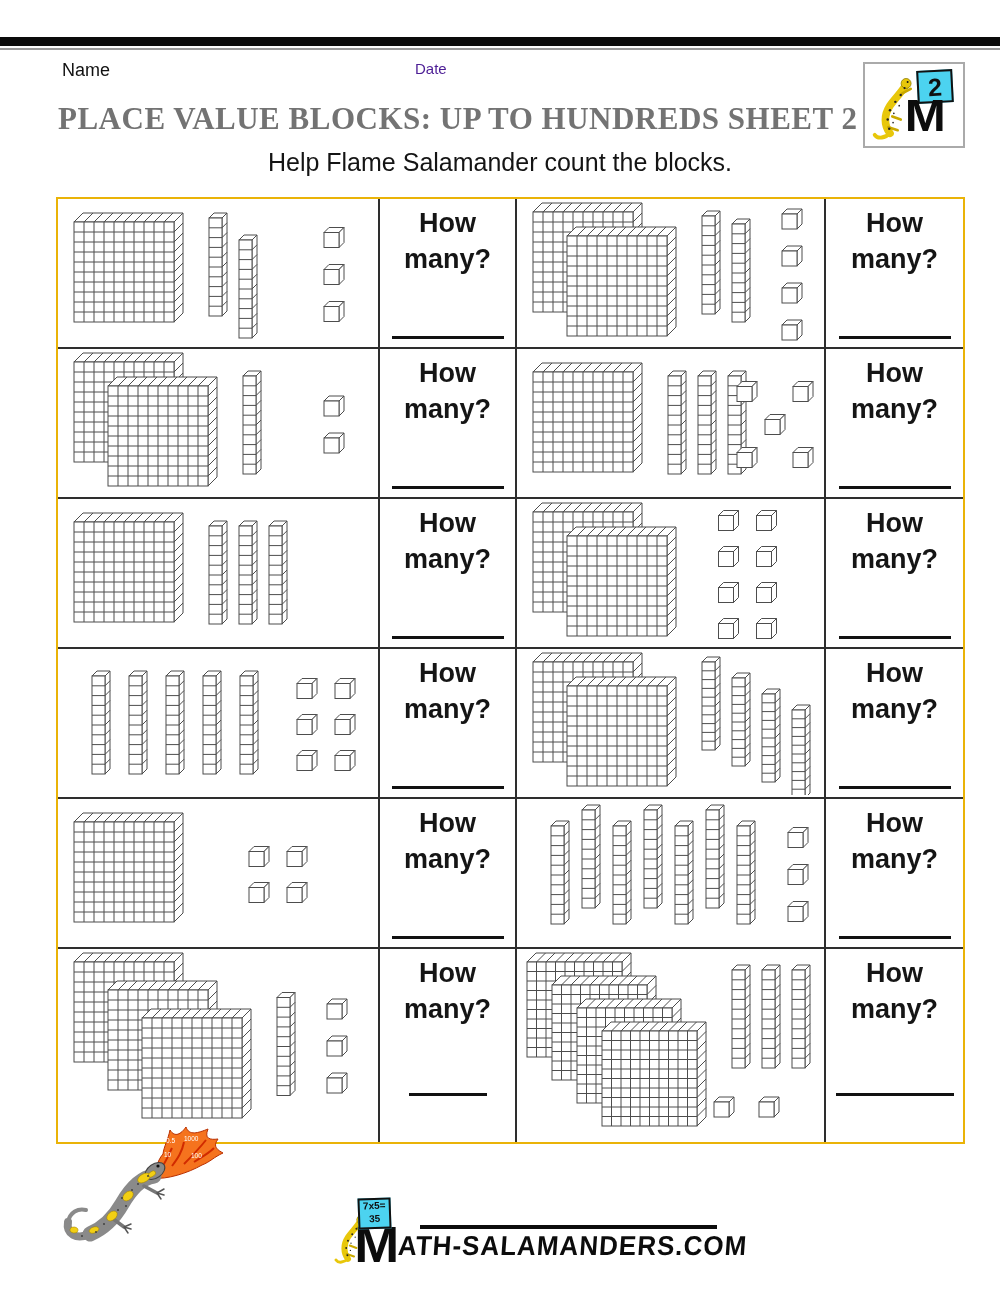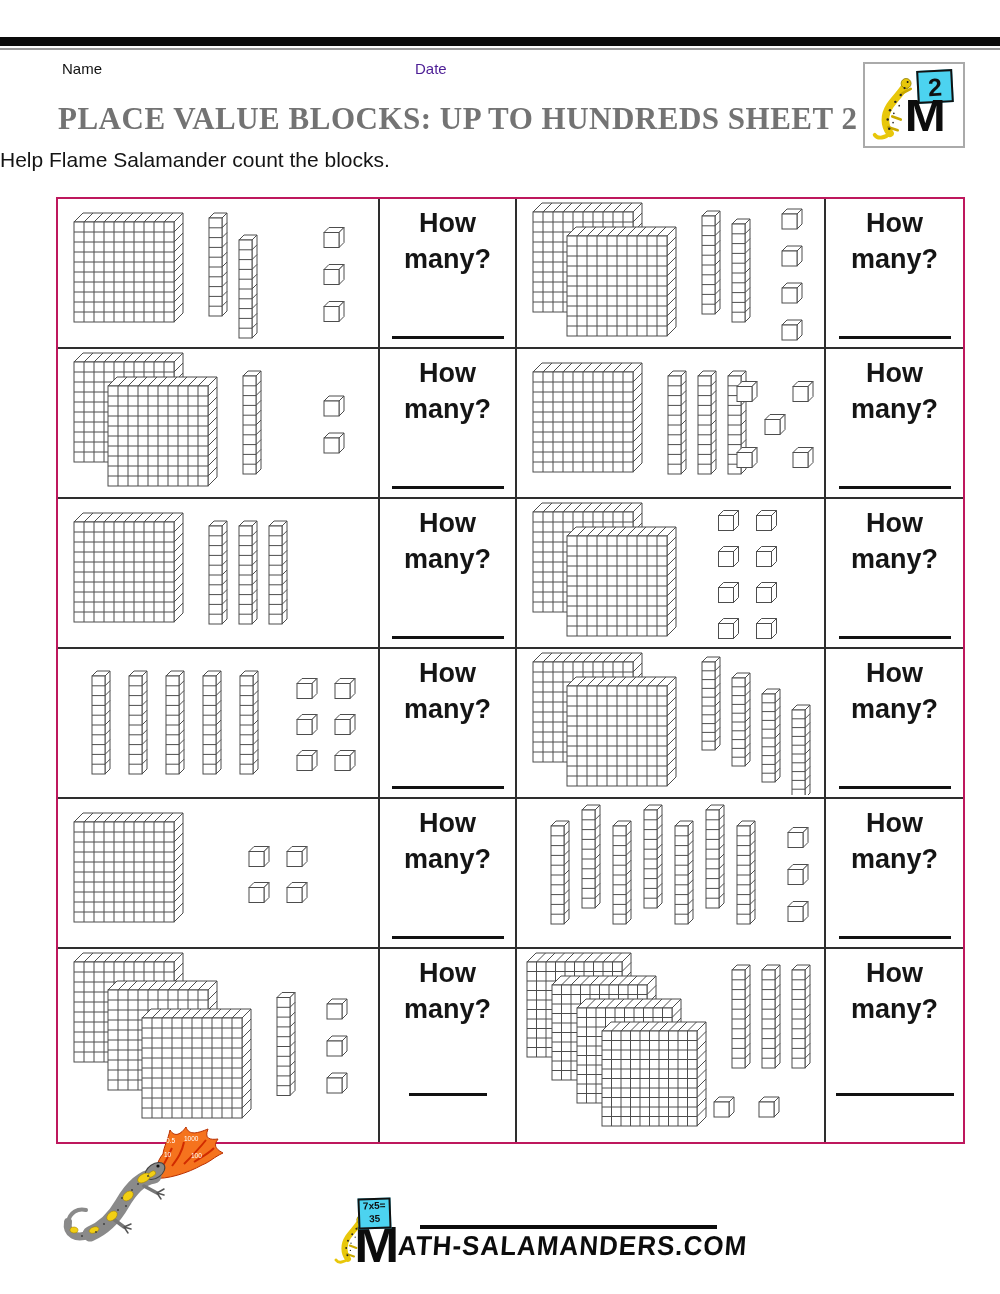--- a/index.html
+++ b/index.html
@@ -1,30 +1,30 @@
 <!DOCTYPE html>
 <html><head>
 <meta charset="utf-8">
 <style>
   *{box-sizing:border-box;margin:0;padding:0}
   body{background:#fff;font-family:"Liberation Sans",sans-serif}
   .page{position:relative;width:1000px;height:1294px;background:#fff;overflow:hidden}
   .topbar{position:absolute;left:0;top:37px;width:1000px;height:9px;background:#0b0b0b}
   .topbar2{position:absolute;left:0;top:48px;width:1000px;height:2px;background:#9a9a9a}
-  .name-label{position:absolute;left:62px;top:60px;font-size:15px;color:#111}
+  .name-label{position:absolute;left:62px;top:60px;font-size:18px;color:#111}
   .date-label{position:absolute;left:415px;top:60px;font-size:15px;color:#4c1d95}
   .badge{position:absolute;left:863px;top:62px;width:102px;height:86px;background:#fff;border:2px solid #aaa}
   .badge .card{position:absolute;left:52px;top:6px;width:36px;height:33px;background:#4cd3f0;border:2px solid #111;
     transform:rotate(-3deg);text-align:center;font-weight:bold;font-size:25px;line-height:30px;color:#101010}
   .badge .mM{position:absolute;left:42px;top:30px;font-weight:bold;font-size:44px;line-height:1;color:#0c0c0c;transform:scaleX(1.12)}
   .badge svg{position:absolute;left:2px;top:4px}
   .title{position:absolute;left:58px;top:101px;width:820px;font-family:"Liberation Serif",serif;font-weight:bold;
     font-size:31px;letter-spacing:.5px;color:#737373;white-space:nowrap}
-  .subtitle{position:absolute;left:0;top:148px;width:1000px;font-size:21px;color:#141414}
-  .wtable{position:absolute;left:56px;top:197px;width:909px;border:2px solid #be185d;background:#404040;
+  .subtitle{position:absolute;left:0;top:148px;width:1000px;text-align:center;font-size:25px;color:#141414}
+  .wtable{position:absolute;left:56px;top:197px;width:909px;border:2px solid #eab308;background:#404040;
     display:grid;grid-template-columns:322px 137px 309px 137px;grid-template-rows:repeat(5,150px) 193px}
   .cell{position:relative;border-right:2px solid #2e2e2e;border-bottom:2px solid #2e2e2e;background:#fff;overflow:hidden}
   .cell.lastcol{border-right:none}
   .cell.lastrow{border-bottom:none}
   .qtext{padding-top:7px;text-align:center;font-size:27px;line-height:1.32;font-weight:bold;color:#151515}
   .blank{position:absolute;left:50%;transform:translateX(-50%);width:112px;border-top:3px solid #111;bottom:8px}
   .blank-short{width:78px;bottom:46px}
   .blank-tall{width:118px;bottom:46px}
   .flame-sal{position:absolute;left:60px;top:1126px;z-index:3}
   .flogo{position:absolute;left:330px;top:1196px;width:400px;height:86px}

